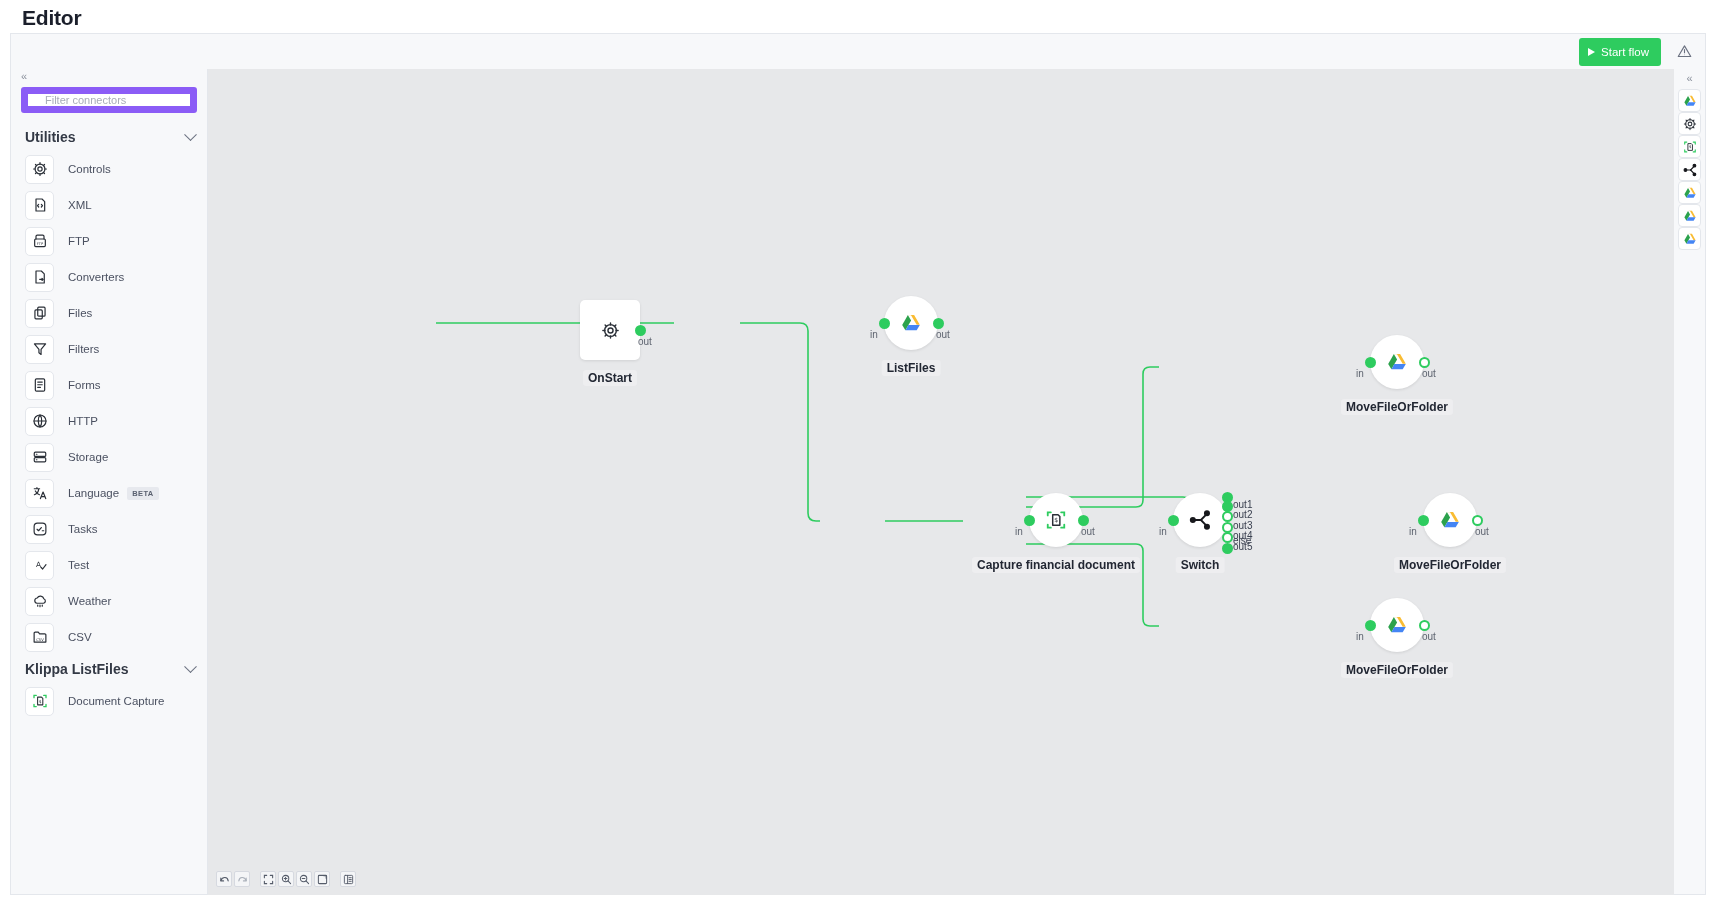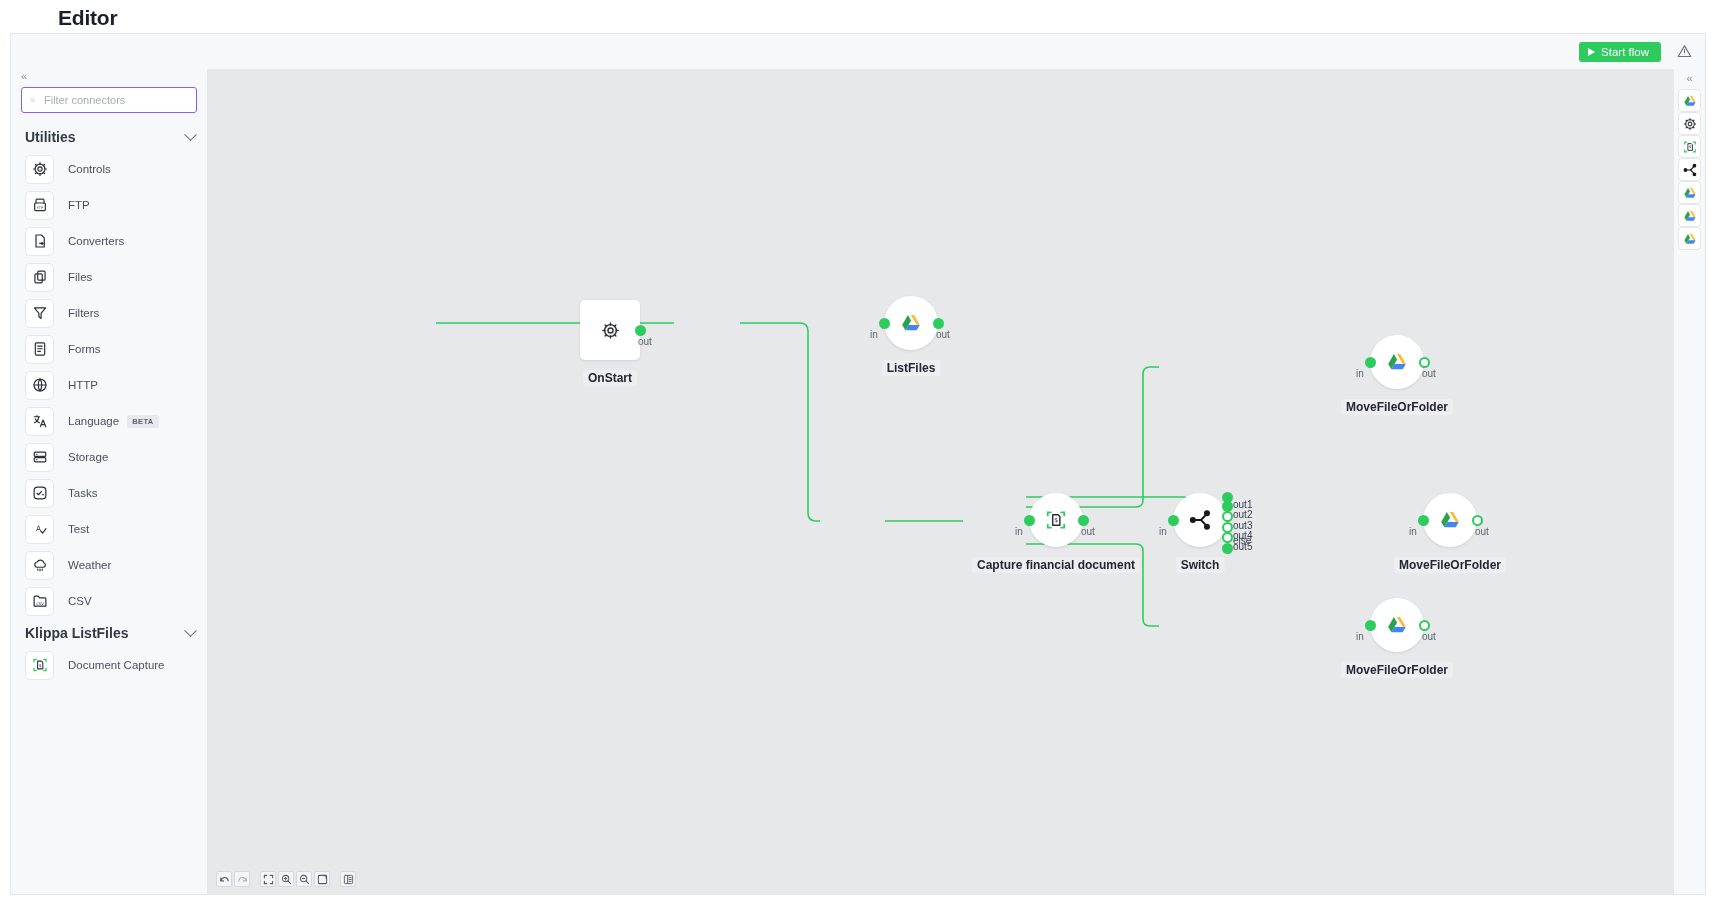--- a/index.html
+++ b/index.html
@@ -11,42 +11,41 @@
     overflow: hidden;
   }
 
   
   #page-title {
     font-size: 21px;
     font-weight: bold;
     color: #1b1f2b;
     padding: 6px 0 0 22px;
     letter-spacing: -0.2px;
-    margin-left: 36px;
   }
 
   
   #topbar {
     position: absolute;
     left: 10px; top: 33px;
     width: 1696px; height: 36px;
     background: #f7f8fa;
     border: 1px solid #e4e7ec;
     border-bottom: none;
     display: flex;
     align-items: center;
     justify-content: flex-end;
     padding-right: 8px;
   }
   #start-flow-btn {
     background: #2ecc5f;
     color: #ffffff;
     border: none;
     border-radius: 3px;
-    height: 20px;
+    height: 28px;
     padding: 0 12px 0 9px;
     font-size: 11.5px;
     font-family: "Liberation Sans", sans-serif;
     display: flex;
     align-items: center;
     gap: 6px;
     cursor: pointer;
   }
   .play-tri {
     width: 0; height: 0;
@@ -85,21 +84,21 @@
     display: flex; align-items: center;
     padding-left: 10px;
     color: #8a909c;
     font-size: 11px;
     cursor: pointer;
   }
   #search-wrap { padding: 4px 10px 10px 10px; }
   #search-box {
     height: 26px;
     background: #fff;
-    border: 1px solid #8b5cf6;
+    border: 7px solid #8b5cf6;
     border-radius: 3px;
     display: flex;
     align-items: center;
     padding: 0 8px;
     gap: 7px;
   }
   #search-box input {
     border: none; outline: none;
     flex: 1;
     font-size: 11px;
@@ -301,20 +300,31 @@
                 <circle cx="12" cy="12" r="7.4"></circle>
               </svg>
             </span>
             <span class="conn-label">
               <span>Controls</span>
             </span>
           </div>
           <div class="conn-item">
             <span class="conn-ico">
               <svg width="16" height="16" viewBox="0 0 24 24" fill="none" stroke="#2b3038" stroke-width="1.8" stroke-linecap="round" stroke-linejoin="round">
+                <path d="M6 3 H15 L19 7 V21 H6 Z"></path>
+                <path d="M10 11 L8.2 13 L10 15 M14 11 L15.8 13 L14 15"></path>
+              </svg>
+            </span>
+            <span class="conn-label">
+              <span>XML</span>
+            </span>
+          </div>
+          <div class="conn-item">
+            <span class="conn-ico">
+              <svg width="16" height="16" viewBox="0 0 24 24" fill="none" stroke="#2b3038" stroke-width="1.8" stroke-linecap="round" stroke-linejoin="round">
                 <path d="M6 9 V5.2 A2 2 0 0 1 8 3.2 H16 A2 2 0 0 1 18 5.2 V9"></path>
                 <rect x="4" y="9" width="16" height="11.5" rx="1.6"></rect>
                 <text x="12" y="17.6" font-size="5.4" font-family="DejaVu Sans, sans-serif" fill="#2b3038" stroke="none" text-anchor="middle">FTP</text>
               </svg>
             </span>
             <span class="conn-label">
               <span>FTP</span>
             </span>
           </div>
           <div class="conn-item">
@@ -368,39 +378,39 @@
                 <path d="M12 3 C15.4 6.4 15.4 17.6 12 21 C8.6 17.6 8.6 6.4 12 3 Z"></path>
               </svg>
             </span>
             <span class="conn-label">
               <span>HTTP</span>
             </span>
           </div>
           <div class="conn-item">
             <span class="conn-ico">
               <svg width="16" height="16" viewBox="0 0 24 24" fill="none" stroke="#2b3038" stroke-width="1.8" stroke-linecap="round" stroke-linejoin="round">
-                <path d="M3.4 5.6 H11.4 M7.4 4 V5.6 M10 5.6 C10 10.4 6.6 13.4 3.6 14.6 M5 9 C6.6 12 9 13.8 11.2 14.6"></path>
-                <path d="M12.6 20.4 L16.6 10.6 L20.6 20.4 M14.2 17.4 H19"></path>
-              </svg>
-            </span>
-            <span class="conn-label">
-              <span>Language</span>
-              <span class="beta-badge">BETA</span>
-            </span>
-          </div>
-          <div class="conn-item">
-            <span class="conn-ico">
-              <svg width="16" height="16" viewBox="0 0 24 24" fill="none" stroke="#2b3038" stroke-width="1.8" stroke-linecap="round" stroke-linejoin="round">
                 <rect x="3.4" y="4.6" width="17.2" height="6.6" rx="1.6"></rect>
                 <rect x="3.4" y="12.8" width="17.2" height="6.6" rx="1.6"></rect>
                 <path d="M6.6 7.9 H7.4 M6.6 16.1 H7.4"></path>
               </svg>
             </span>
             <span class="conn-label">
               <span>Storage</span>
+            </span>
+          </div>
+          <div class="conn-item">
+            <span class="conn-ico">
+              <svg width="16" height="16" viewBox="0 0 24 24" fill="none" stroke="#2b3038" stroke-width="1.8" stroke-linecap="round" stroke-linejoin="round">
+                <path d="M3.4 5.6 H11.4 M7.4 4 V5.6 M10 5.6 C10 10.4 6.6 13.4 3.6 14.6 M5 9 C6.6 12 9 13.8 11.2 14.6"></path>
+                <path d="M12.6 20.4 L16.6 10.6 L20.6 20.4 M14.2 17.4 H19"></path>
+              </svg>
+            </span>
+            <span class="conn-label">
+              <span>Language</span>
+              <span class="beta-badge">BETA</span>
             </span>
           </div>
           <div class="conn-item">
             <span class="conn-ico">
               <svg width="16" height="16" viewBox="0 0 24 24" fill="none" stroke="#2b3038" stroke-width="1.8" stroke-linecap="round" stroke-linejoin="round">
                 <rect x="3.2" y="3.2" width="17.6" height="17.6" rx="5"></rect>
                 <path d="M7.6 12.4 L9.8 14.6 L14 9.8"></path>
                 <path d="M15.4 14.6 H17.6"></path>
               </svg>
             </span>

